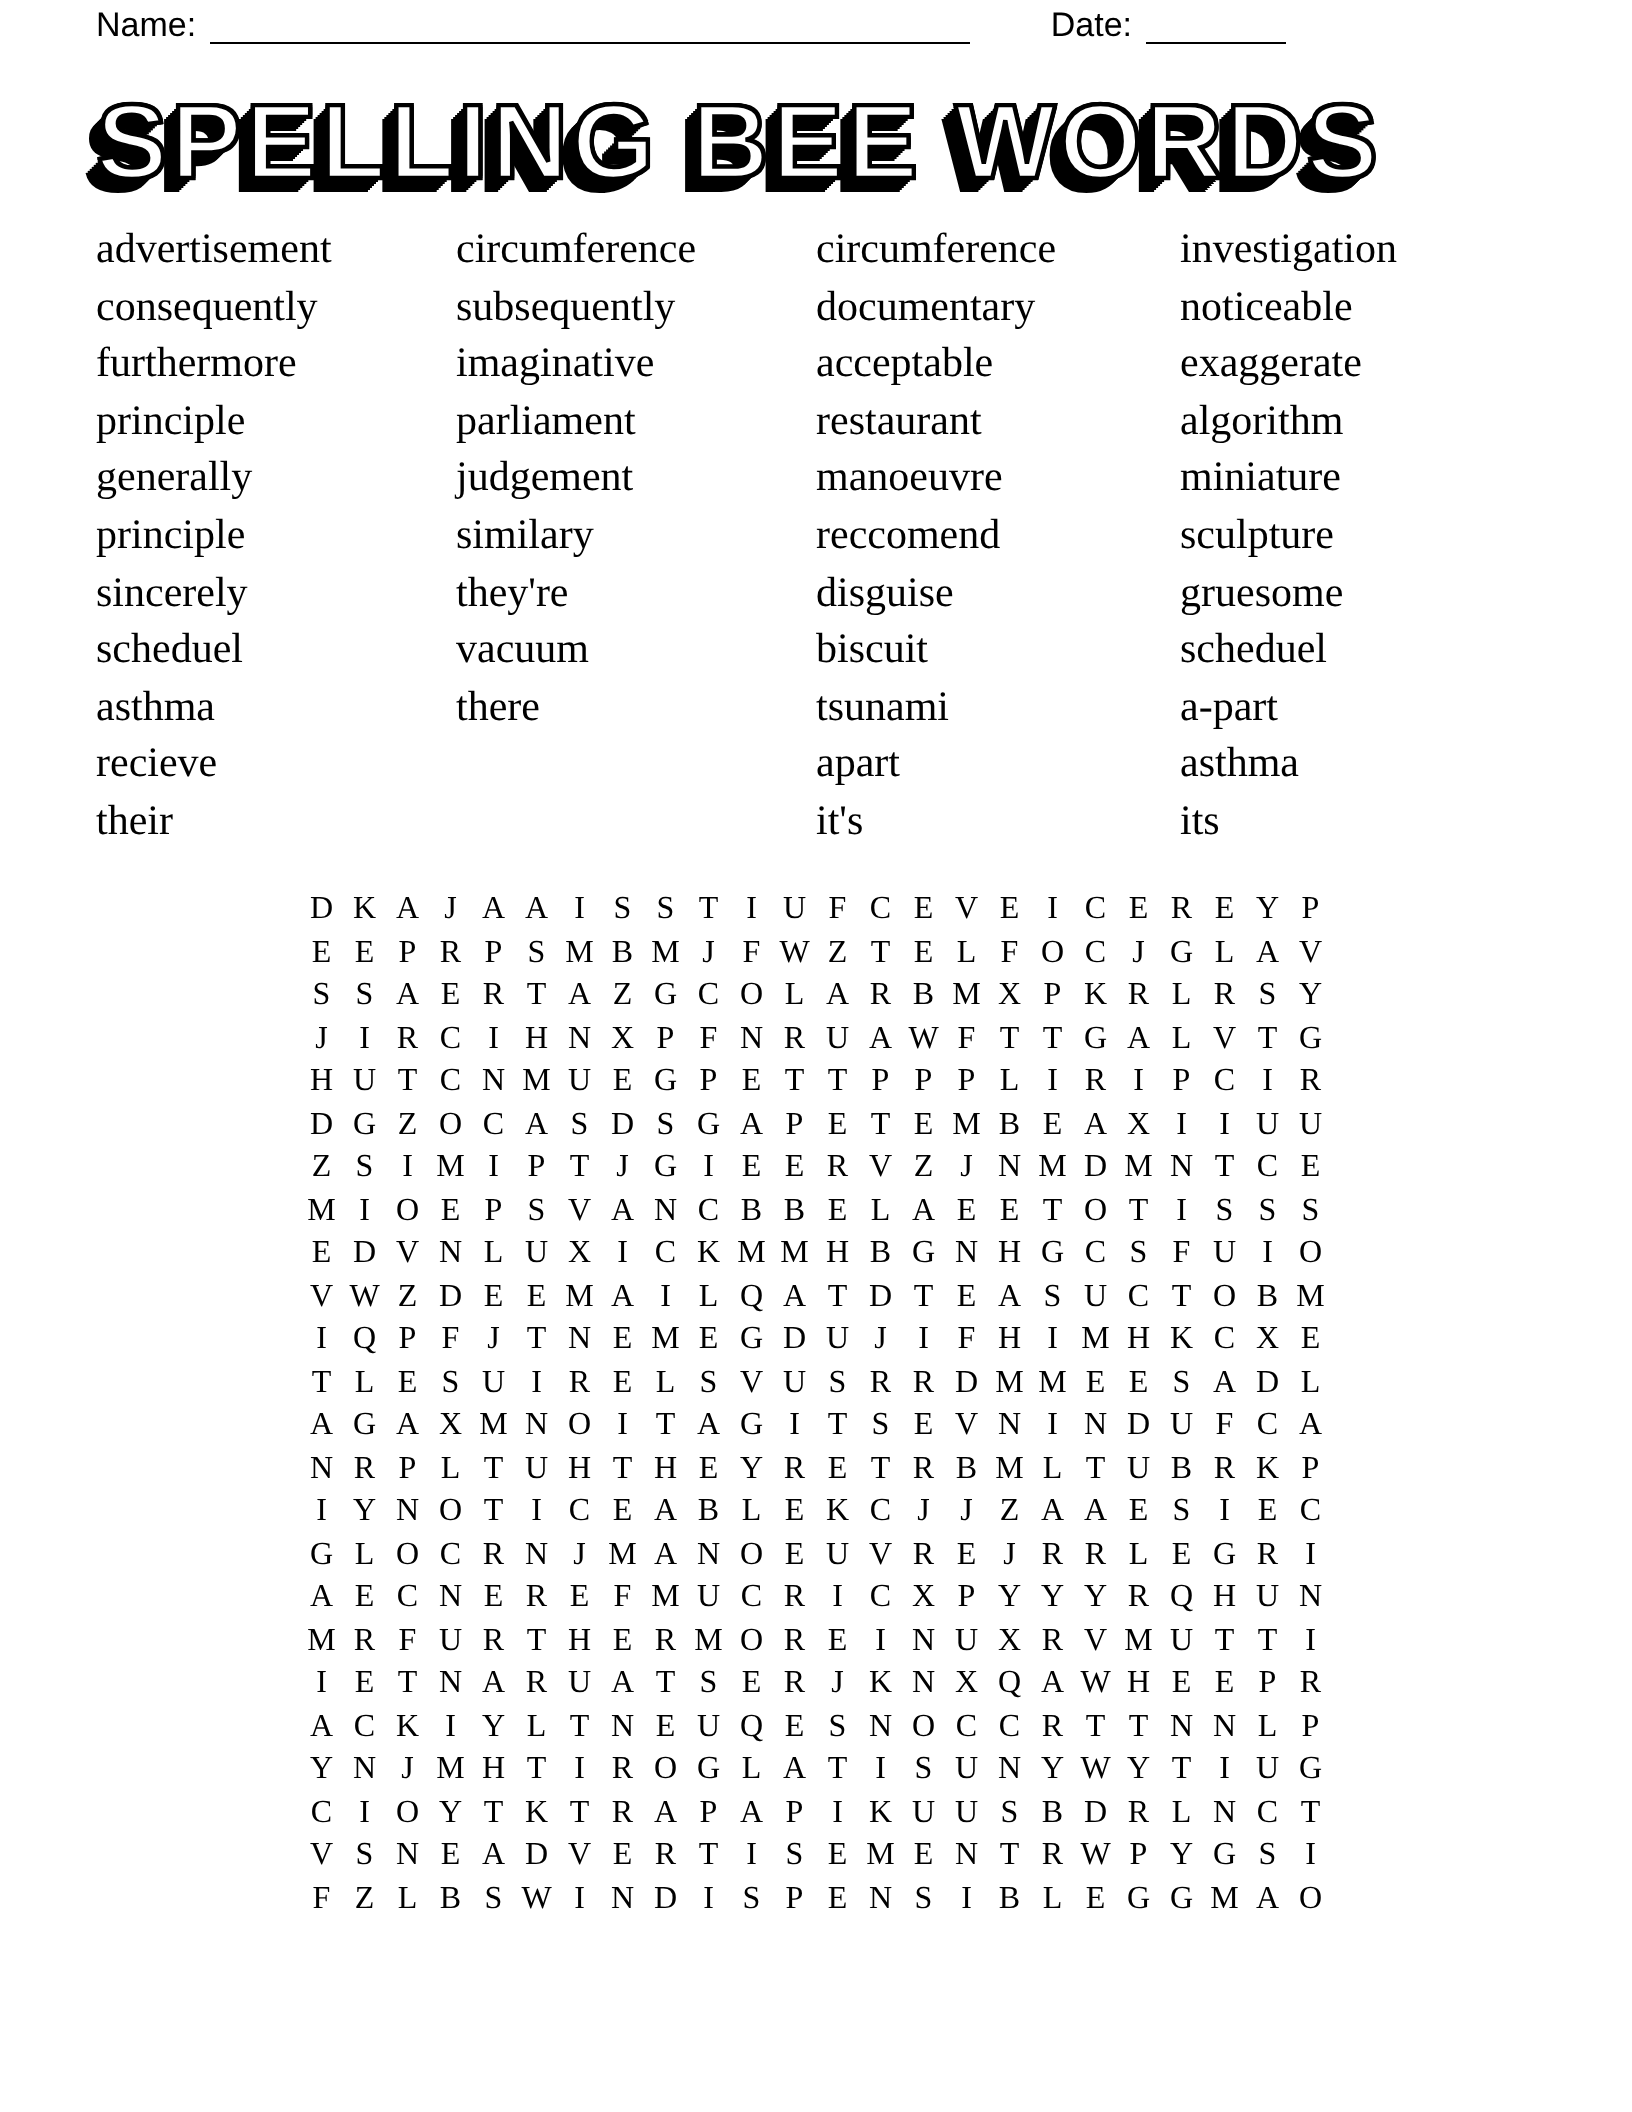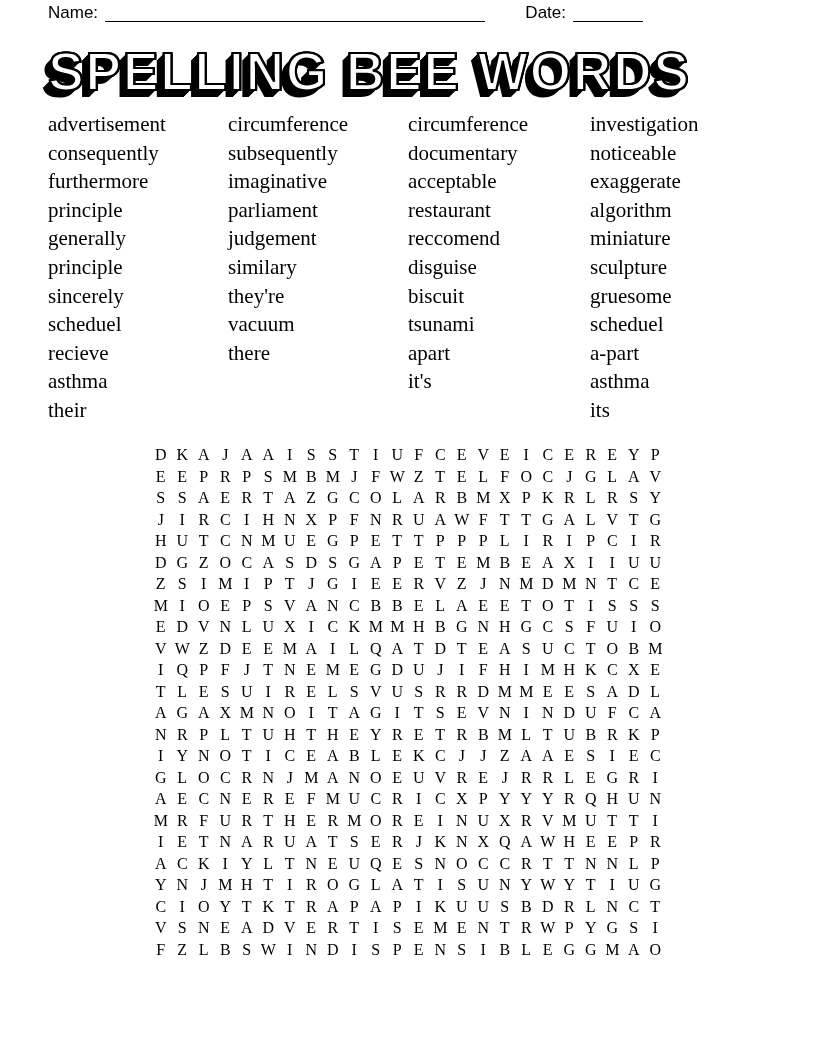--- a/index.html
+++ b/index.html
@@ -124,40 +124,41 @@
   <div class="words" id="word-list">
       <div class="word-col word-col-1">
         <div class="word">advertisement</div>
         <div class="word">consequently</div>
         <div class="word">furthermore</div>
         <div class="word">principle</div>
         <div class="word">generally</div>
         <div class="word">principle</div>
         <div class="word">sincerely</div>
         <div class="word">scheduel</div>
+        <div class="word">asthma</div>
         <div class="word">recieve</div>
-        <div class="word">asthma</div>
         <div class="word">their</div>
       </div>
       <div class="word-col word-col-2">
         <div class="word">circumference</div>
         <div class="word">subsequently</div>
         <div class="word">imaginative</div>
         <div class="word">parliament</div>
         <div class="word">judgement</div>
         <div class="word">similary</div>
         <div class="word">they're</div>
         <div class="word">vacuum</div>
         <div class="word">there</div>
       </div>
       <div class="word-col word-col-3">
         <div class="word">circumference</div>
         <div class="word">documentary</div>
         <div class="word">acceptable</div>
         <div class="word">restaurant</div>
+        <div class="word">manoeuvre</div>
         <div class="word">reccomend</div>
         <div class="word">disguise</div>
         <div class="word">biscuit</div>
         <div class="word">tsunami</div>
         <div class="word">apart</div>
         <div class="word">it's</div>
       </div>
       <div class="word-col word-col-4">
         <div class="word">investigation</div>
         <div class="word">noticeable</div>

